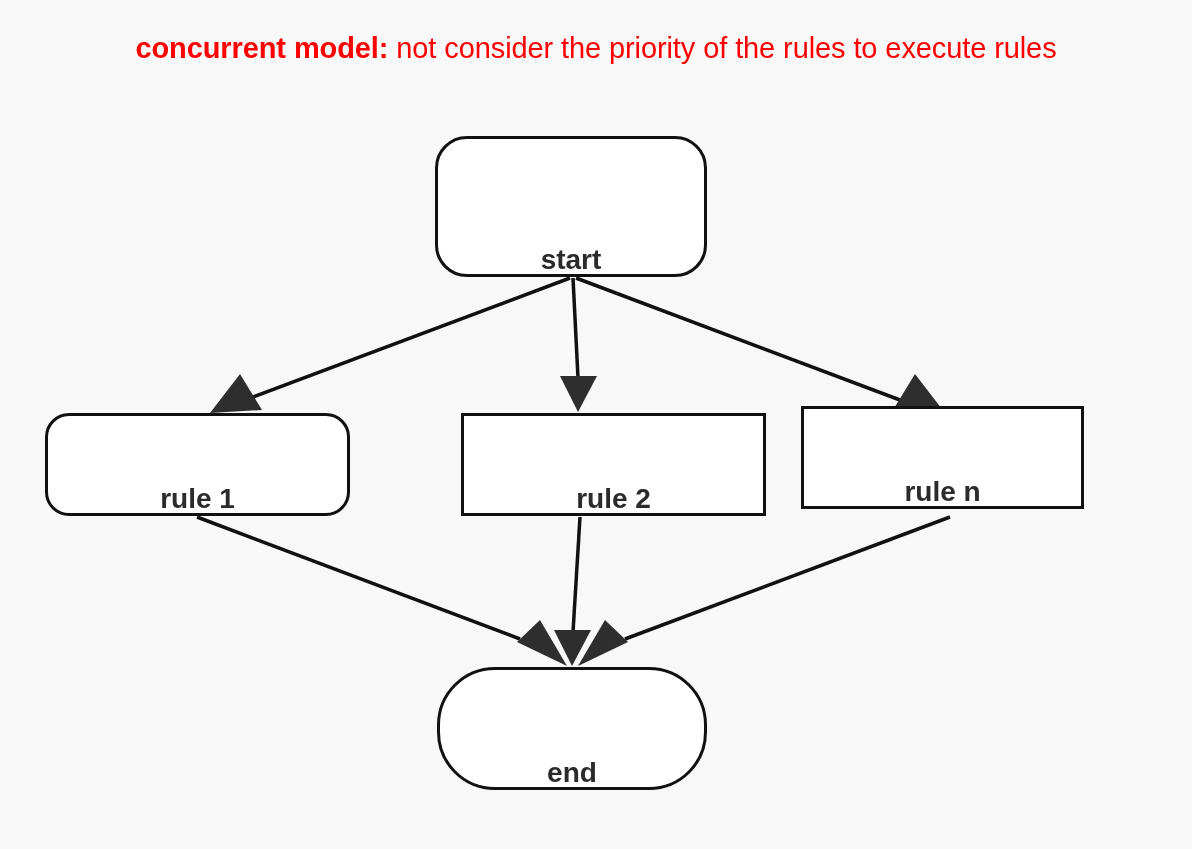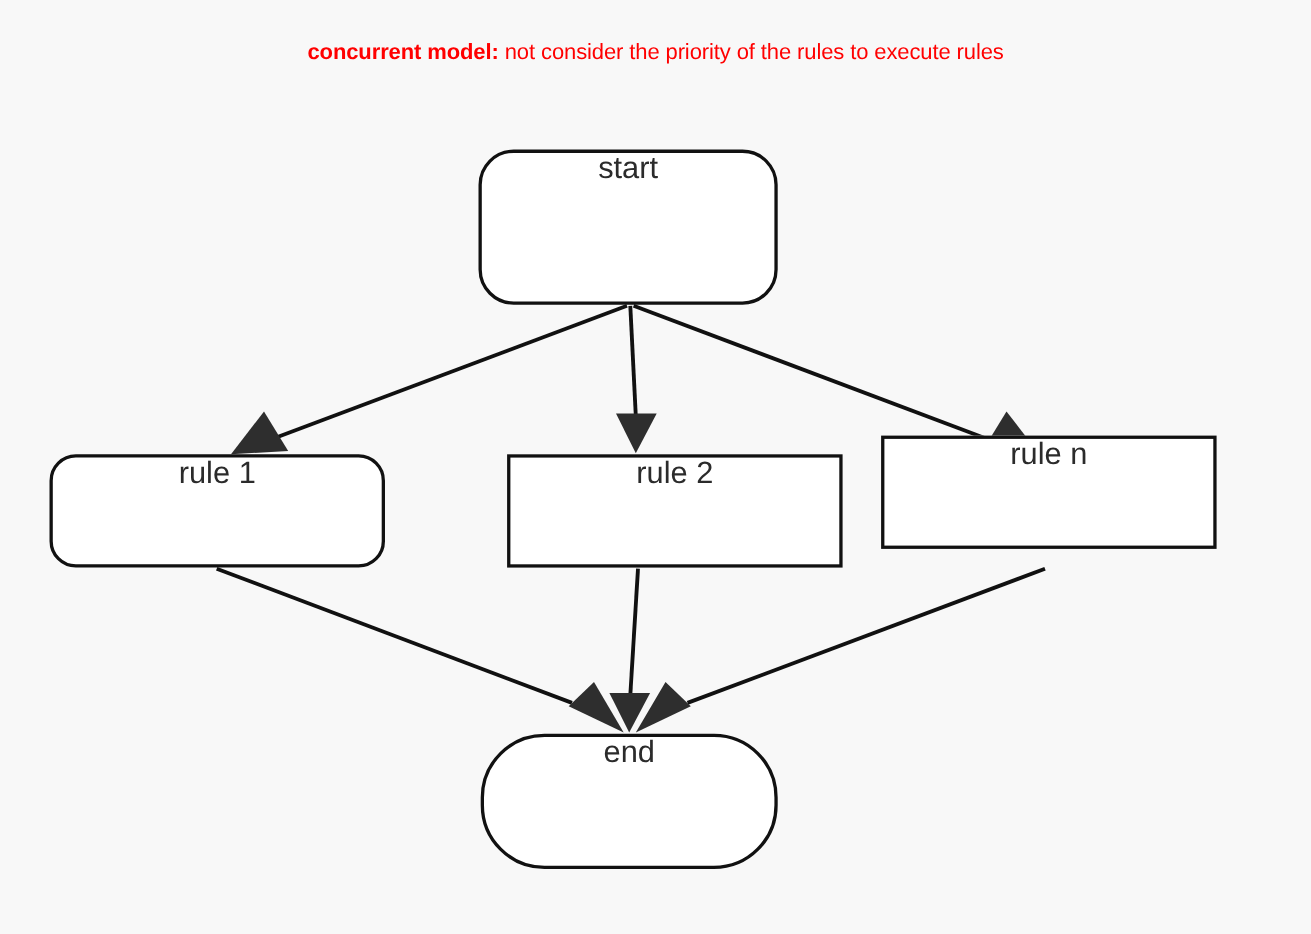--- a/index.html
+++ b/index.html
@@ -23,21 +23,21 @@
   }
 
   
   #title {
     position: absolute;
     left: 0;
     top: 28px;
     width: 1192px;
     text-align: center;
     color: #ff0000;
-    font-size: 20px;
+    font-size: 29px;
     line-height: 41px;
     letter-spacing: -0.1px;
     font-family: "Liberation Sans", sans-serif;
     white-space: normal;
   }
   #title .lead {
     font-weight: bold;
   }
   #title .rest {
     font-weight: normal;
@@ -53,47 +53,47 @@
     pointer-events: none;
   }
 
   
   .node {
     position: absolute;
     box-sizing: border-box;
     background: #ffffff;
     border: 3px solid #111111;
     display: flex;
-    align-items: flex-start;
+    align-items: flex-end;
     justify-content: center;
     color: #2b2b2b;
     font-size: 28px;
     font-family: "Liberation Sans", sans-serif;
-    font-weight: normal;
+    font-weight: bold;
     z-index: 2;
   }
   .node-terminal-start {
     border-radius: 32px;
   }
   .node-terminal-end {
     border-radius: 58px;
   }
   .node-process {
     border-radius: 0;
   }
   .node-label {
     pointer-events: none;
     line-height: 1;
   }
 
   
   #node-start { left: 435px; top: 136px; width: 272px; height: 141px; }
   #node-rule-1 { left: 45px;  top: 413px; width: 305px; height: 103px; border-radius: 24px; }
   #node-rule-2 { left: 431px; top: 413px; width: 305px; height: 103px; margin-left: 30px; }
-  #node-rule-n { left: 801px; top: 396px; width: 305px; height: 103px; }
+  #node-rule-n { left: 801px; top: 406px; width: 283px; height: 103px; }
   #node-end   { left: 437px; top: 667px; width: 270px; height: 123px; }
 </style>
 </head>
 <body>
 
 <div id="canvas">
 
   <div id="title">
     <span class="lead">concurrent model:</span><span class="rest"> not consider the priority of the rules to execute rules</span>
   </div>

